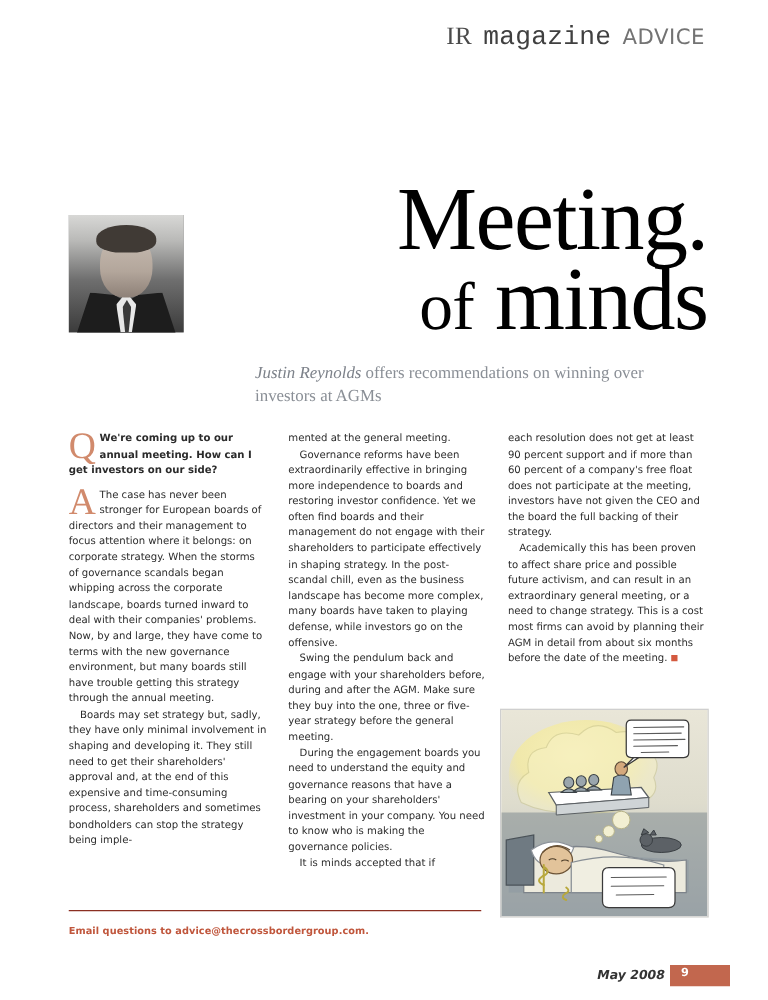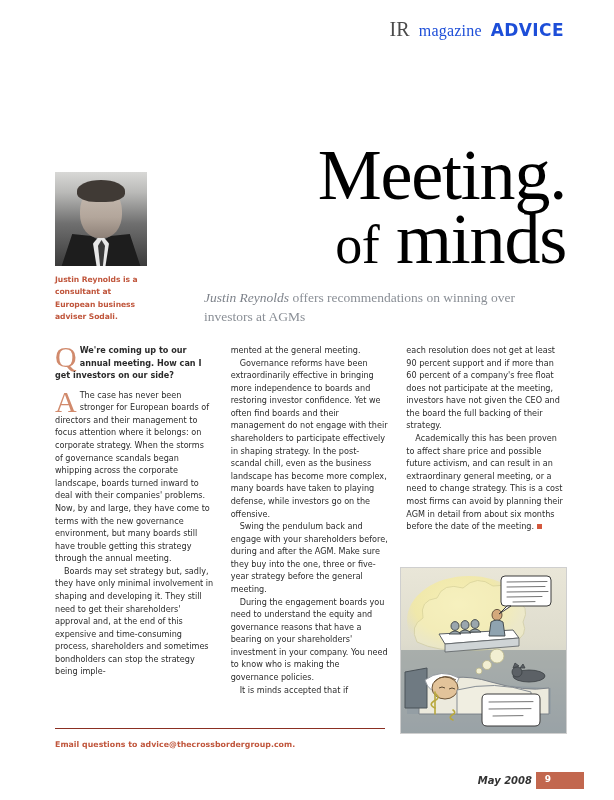--- a/index.html
+++ b/index.html
@@ -34,30 +34,30 @@
     gap: 9px;
     white-space: nowrap;
   }
   .rh-ir {
     font-family: "Liberation Serif", "DejaVu Serif", serif;
     font-size: 20px;
     color: #4a4a4a;
     letter-spacing: 0.2px;
   }
   .rh-mag {
-    font-family: Liberation Serif, serif;
-    font-size: 16px;
-    color: #1d4ed8;
+    font-family: Liberation Mono, monospace;
+    font-size: 21px;
+    color: #404040;
     letter-spacing: 0.2px;
   }
   .rh-section {
     font-family: "DejaVu Sans", sans-serif;
     font-size: 17px;
-    font-weight: bold;
-    color: #1d4ed8;
+    font-weight: normal;
+    color: #737373;
     letter-spacing: 0.4px;
   }
 
   
   .author-block {
     position: absolute;
     left: 55px;
     top: 172px;
     width: 94px;
   }
@@ -305,21 +305,20 @@
 
   <div class="author-block">
     <div class="author-photo">
       <div class="ph-bg"></div>
       <div class="ph-body"></div>
       <div class="ph-shirt"></div>
       <div class="ph-tie"></div>
       <div class="ph-head"></div>
       <div class="ph-hair"></div>
     </div>
-    <div class="author-caption">Justin Reynolds is a consultant at European business adviser Sodali.</div>
   </div>
 
   <div class="headline">
     <span class="line1">Meeting.</span>
     <span class="line2"><span class="word-of">of</span> <span>minds</span></span>
   </div>
 
   <div class="deck">
     <span class="deck-name">Justin Reynolds</span><span> offers recommendations on winning over investors at AGMs</span>
   </div>

